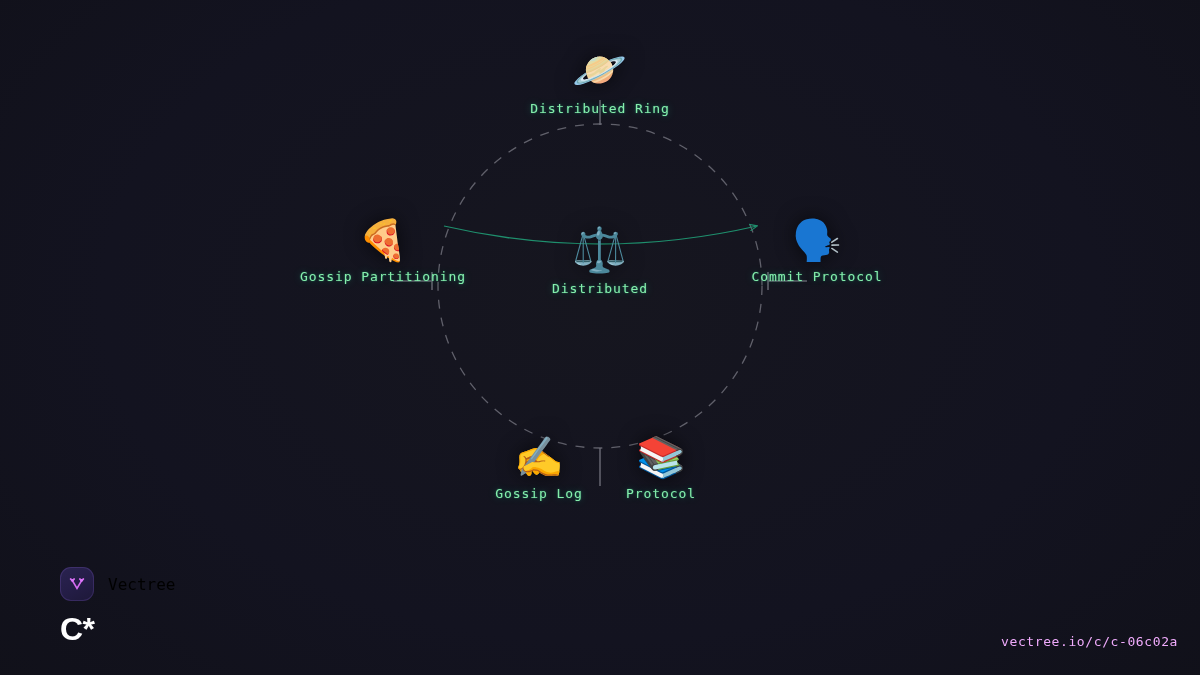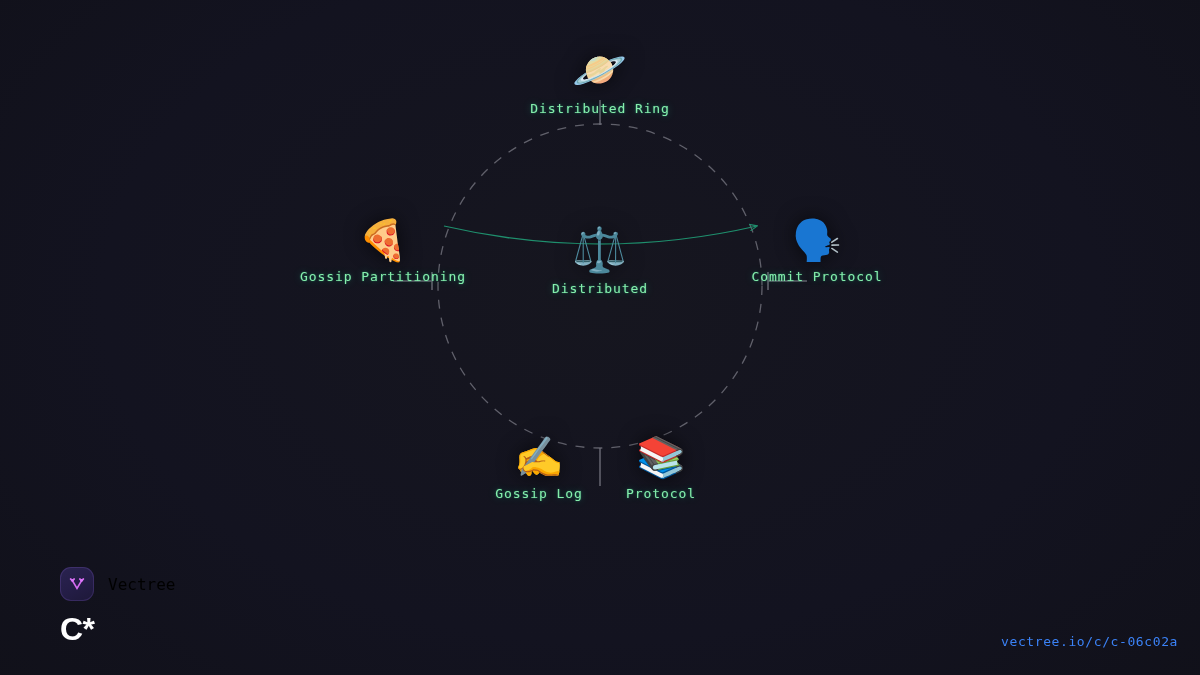--- a/index.html
+++ b/index.html
@@ -83,21 +83,21 @@
     letter-spacing:-0.5px;
   }
 
   
   #page-url {
     position:absolute;
     right:22px; bottom:26px;
     font-family:"DejaVu Sans Mono","Liberation Mono",monospace;
     font-size:13px;
     letter-spacing:.6px;
-    color:#3b82f6;
+    color:#f0abfc;
   }
 </style>
 </head>
 <body>
 
 <svg id="graph-svg" viewBox="0 0 1200 675" xmlns="http://www.w3.org/2000/svg">
   <defs>
     <marker id="arrow-head" viewBox="0 0 10 10" refX="8.5" refY="5" markerWidth="7" markerHeight="7" orient="auto-start-reverse">
       <path d="M 0 1.2 L 9 5 L 0 8.8" fill="none" stroke="#1f8f6d" stroke-width="1.3"></path>
     </marker>

